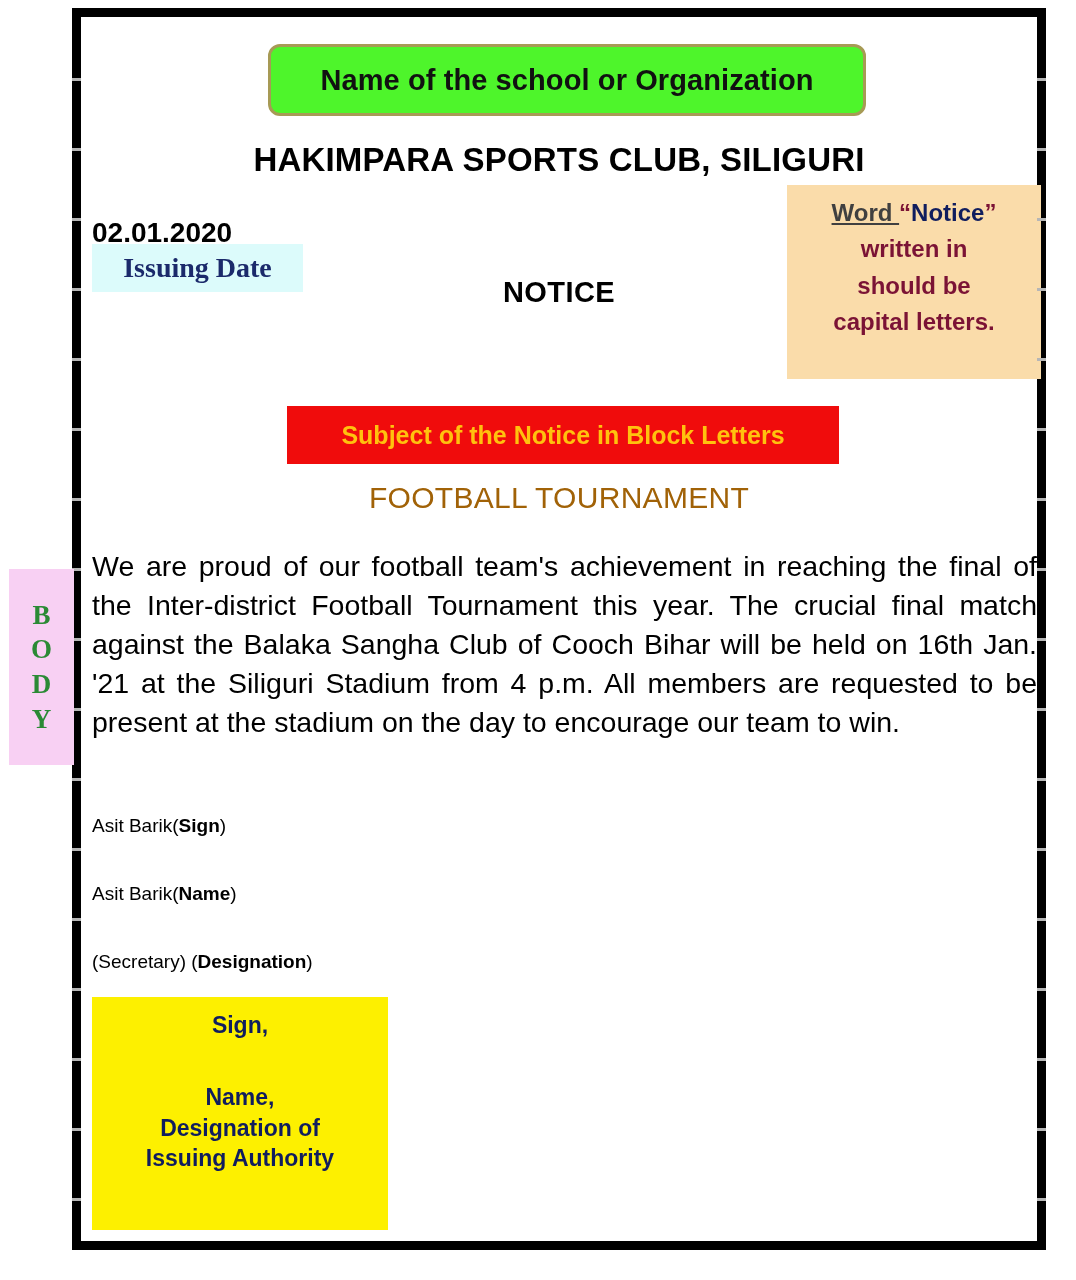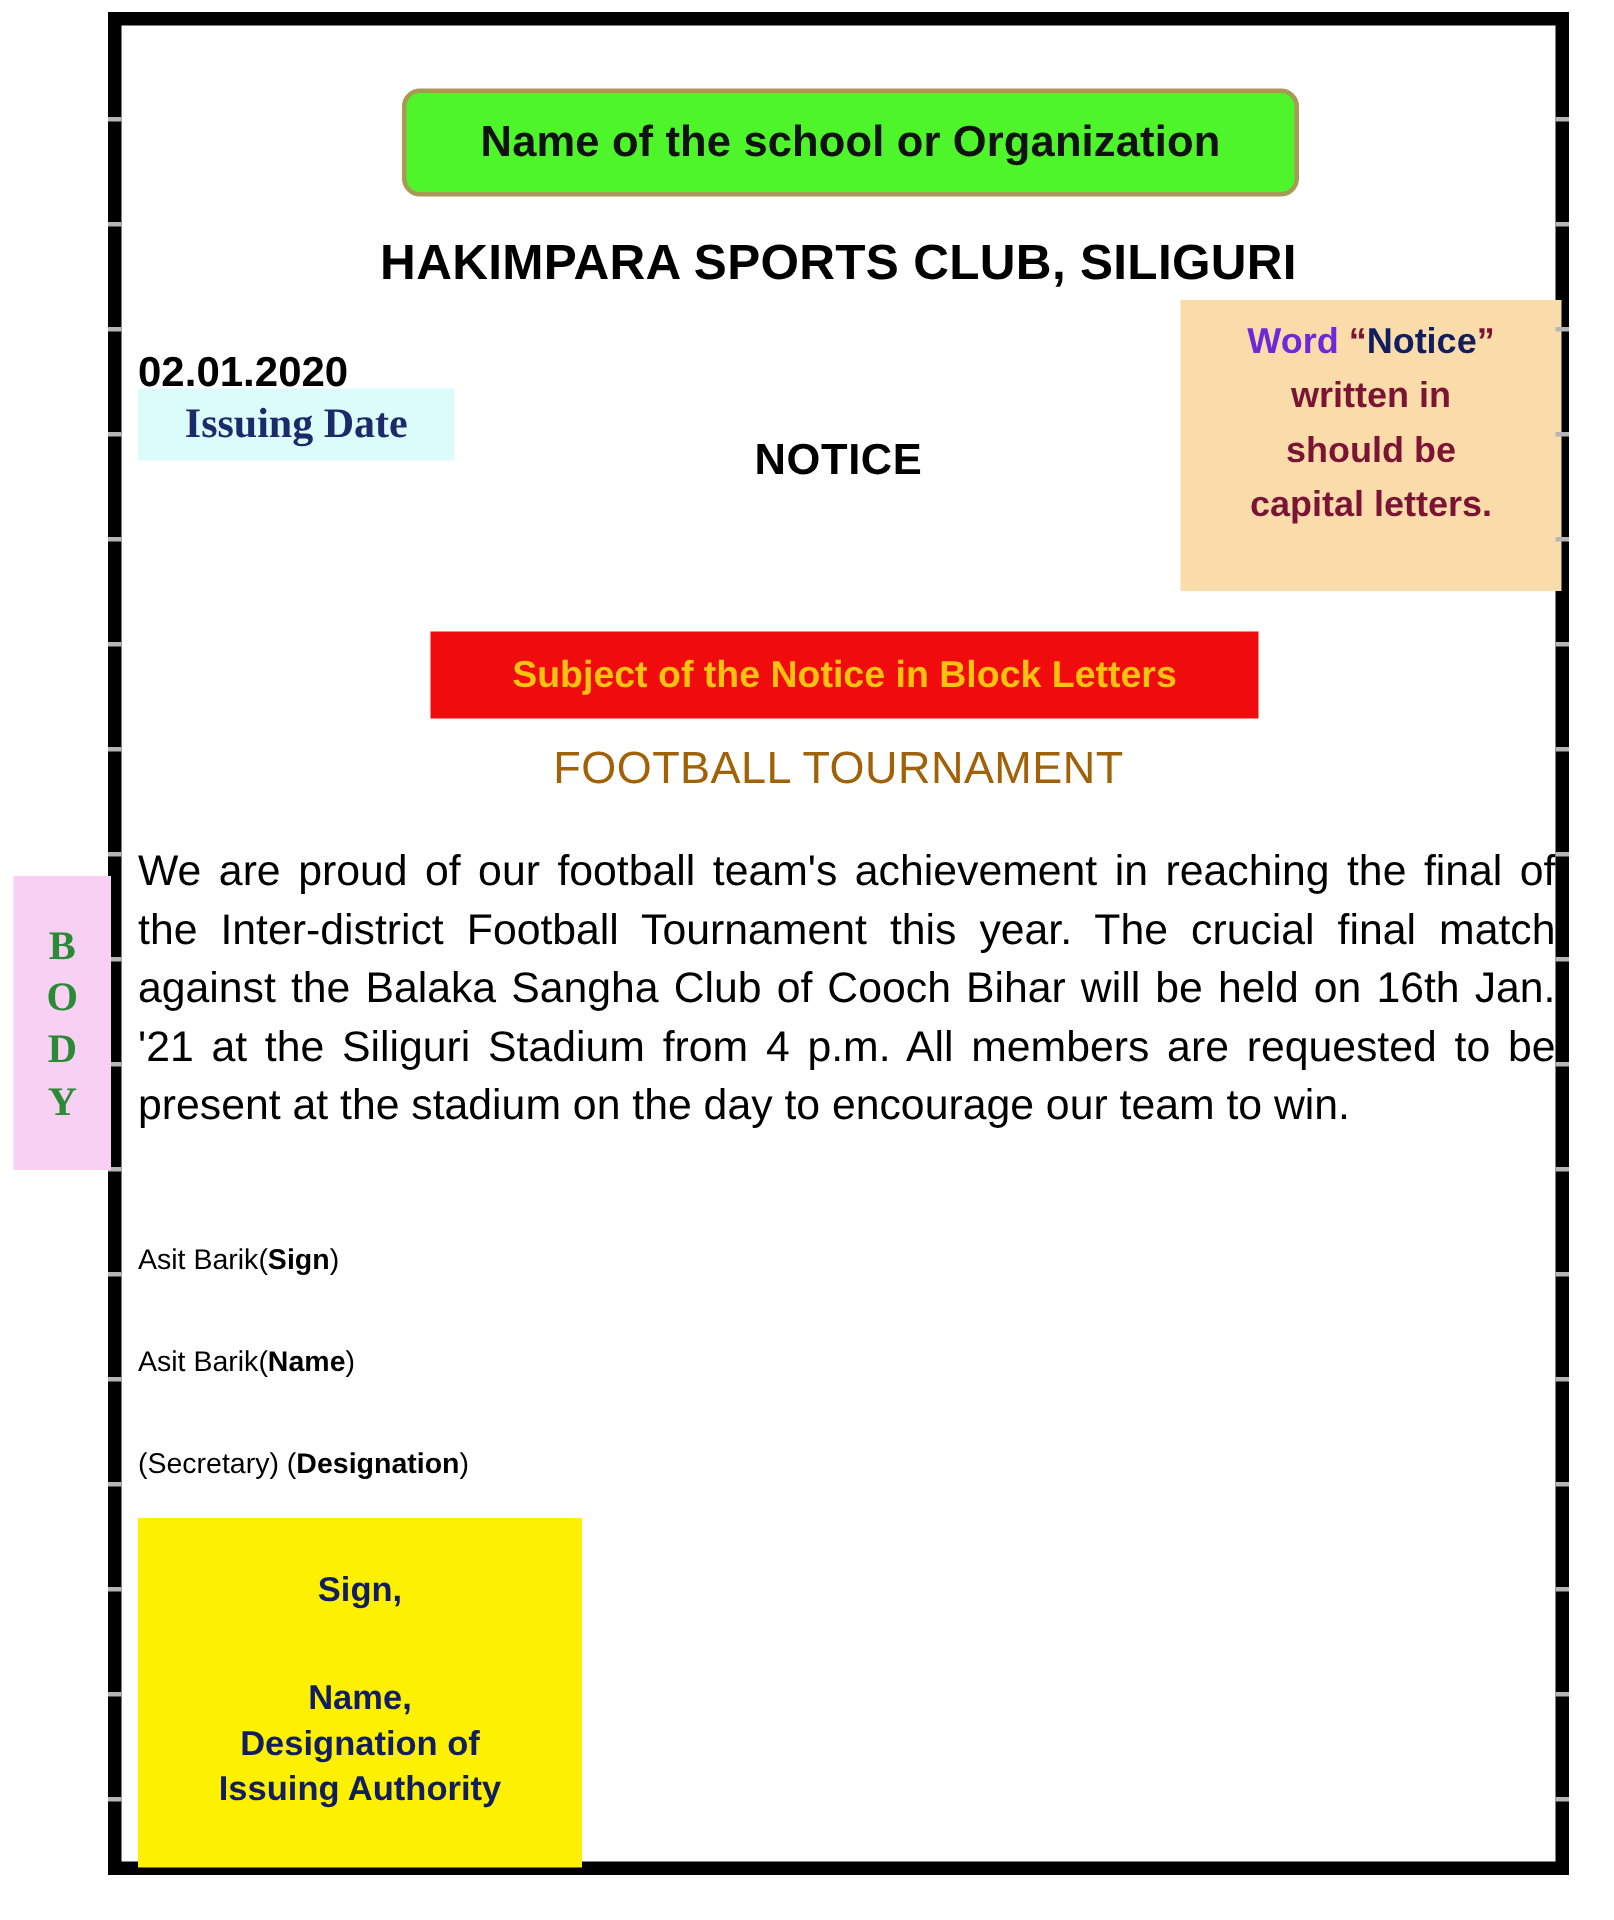--- a/index.html
+++ b/index.html
@@ -38,21 +38,20 @@
   .tick.left  { left: 72px; }
   .tick.right { left: 1037px; }
 
   
   #content {
     position: absolute;
     left: 81px;
     top: 17px;
     width: 868px;
     height: 1224px;
-    margin-top: 15px;
   }
 
   
   #org-callout {
     position: absolute;
     left: 187px;
     top: 27px;
     width: 598px;
     height: 72px;
     box-sizing: border-box;
@@ -137,21 +136,21 @@
     padding-top: 10px;
     box-sizing: border-box;
   }
   #notice-note .ln {
     font-size: 24px;
     font-weight: bold;
     color: #7b1335;
     line-height: 1.52;
     white-space: nowrap;
   }
-  #notice-note .word-yellow { color: #6d28d9; }
+  #notice-note .word-yellow { color: #404040; text-decoration: underline; }
   #notice-note .quote       { color: #7b1335; }
   #notice-note .word-navy   { color: #101d5e; }
 
   
   #subject-callout {
     position: absolute;
     left: 206px;
     top: 389px;
     width: 552px;
     height: 58px;
@@ -230,21 +229,21 @@
   
   #authority-callout {
     position: absolute;
     left: 11px;
     top: 980px;
     width: 296px;
     height: 233px;
     background: #fdf000;
     text-align: center;
     box-sizing: border-box;
-    padding-top: 32px;
+    padding-top: 13px;
   }
   #authority-callout .ln {
     font-size: 23px;
     font-weight: bold;
     color: #101d5e;
     line-height: 1.32;
     white-space: nowrap;
   }
   #authority-callout .gap { height: 42px; }
 </style>

